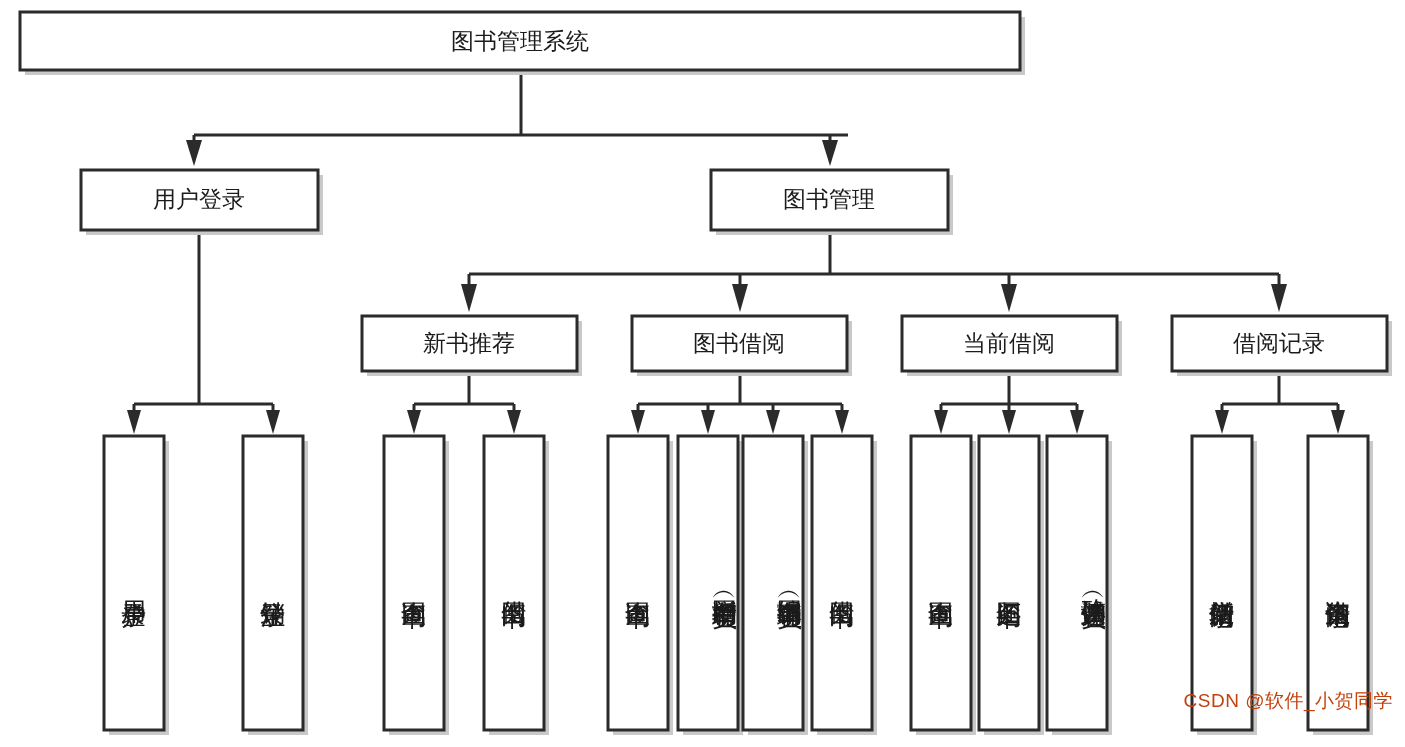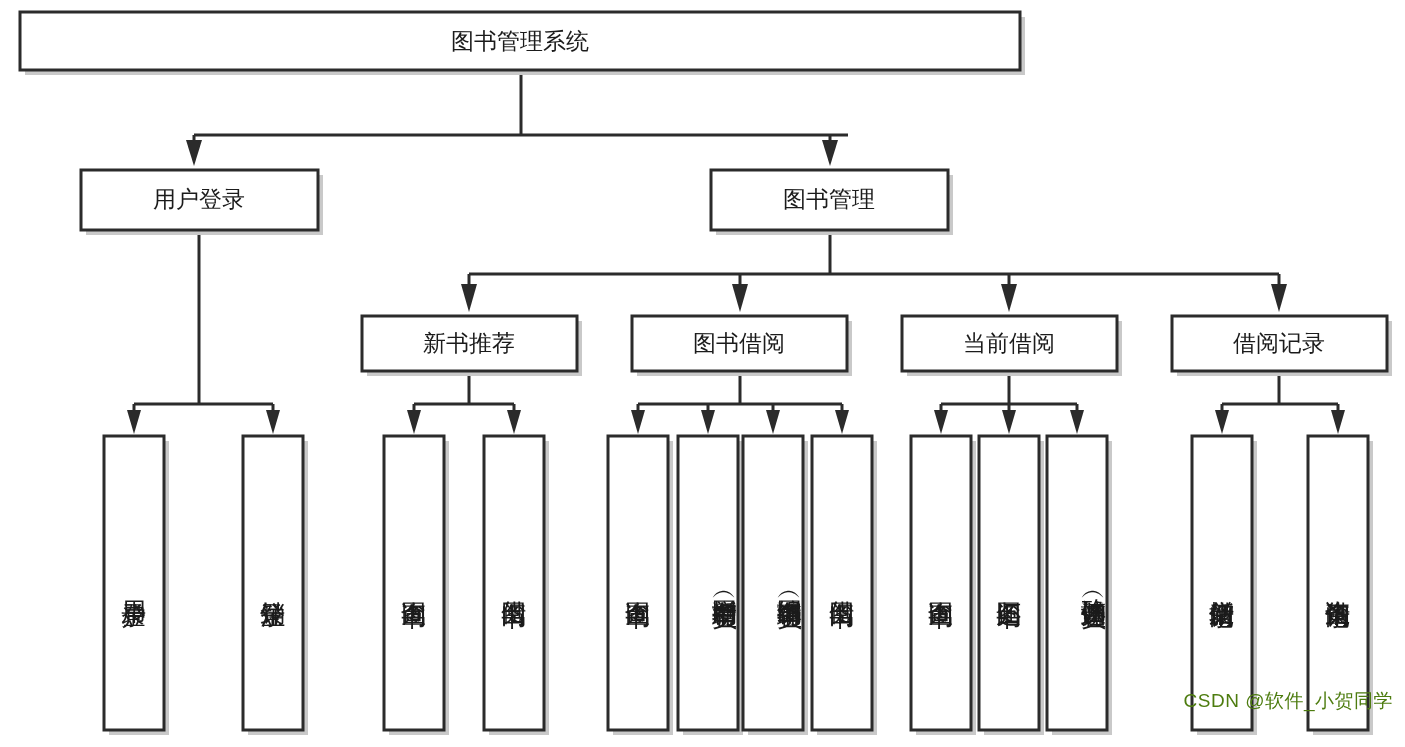--- a/index.html
+++ b/index.html
@@ -66,21 +66,21 @@
     justify-content: center;
     white-space: nowrap;
     pointer-events: none;
   }
   .watermark {
     position: absolute;
     right: 12px;
     bottom: 6px;
     font-family: "Liberation Sans", "DejaVu Sans", sans-serif;
     font-size: 19px;
-    color: #4d7c0f;
+    color: #c2410c;
     white-space: nowrap;
     letter-spacing: 0.5px;
   }
 </style>
 </head>
 <body>
 
 <div id="diagram-root">
 
   <svg class="flow" viewBox="0 0 1405 747" xmlns="http://www.w3.org/2000/svg">

